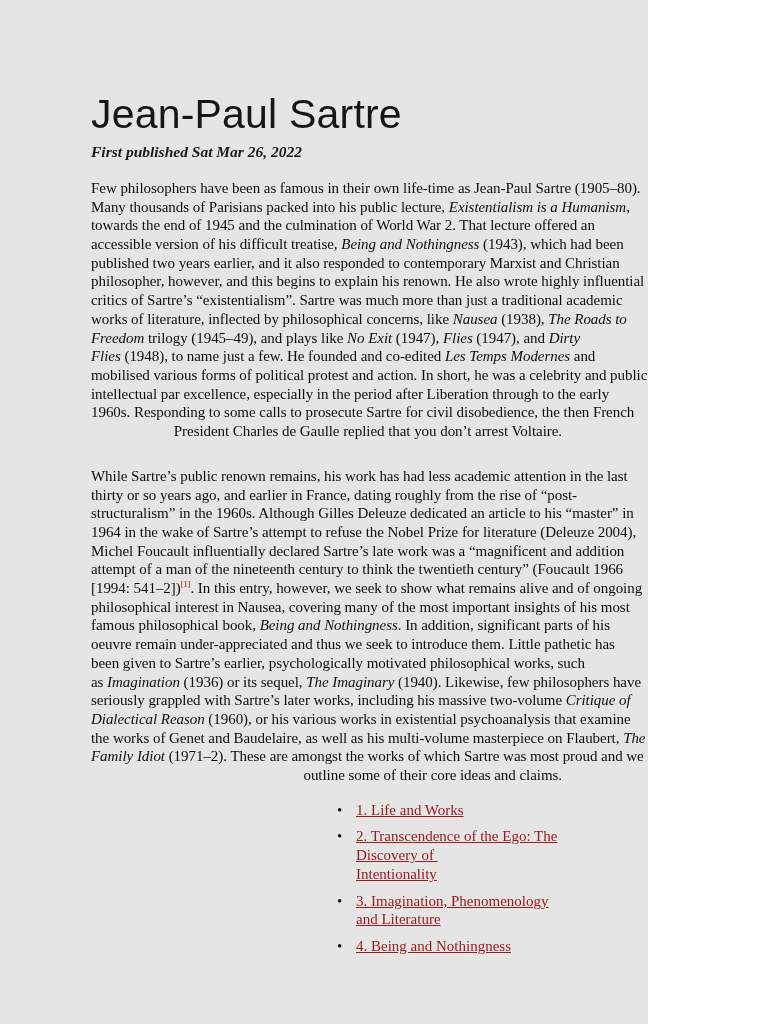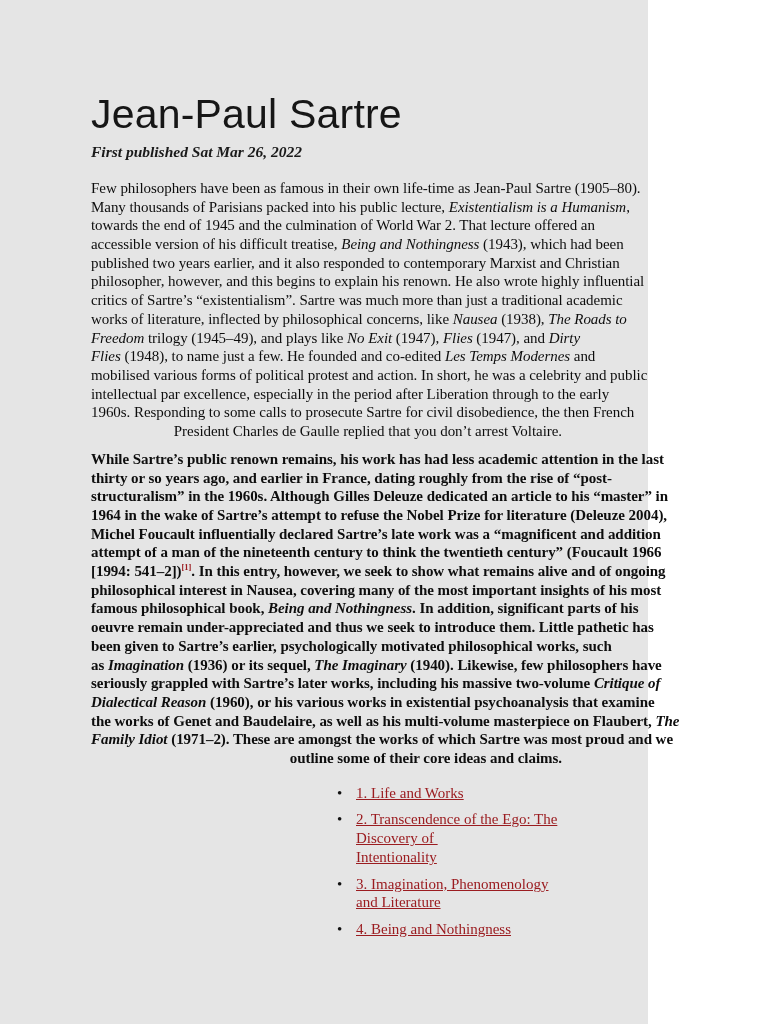--- a/index.html
+++ b/index.html
@@ -29,21 +29,21 @@
     margin: 5px 0 0 0;
     font-family: "Liberation Serif", serif;
     font-style: italic;
     font-weight: bold;
     font-size: 15.5px;
     line-height: 1.2;
     color: #1a1a1a;
   }
   .para { margin: 0; }
   .para-1 { margin-top: 17px; }
-  .para-2 { margin-top: 9px; font-weight: bold; }
+  .para-2 { margin-top: 26px; }
   .line {
     font-size: 15px;
     line-height: 18.7px;
     letter-spacing: -0.05px;
     white-space: nowrap;
     color: #0d0d0d;
     text-align: right;
   }
   .line i { font-style: italic; }
   .line sup {

